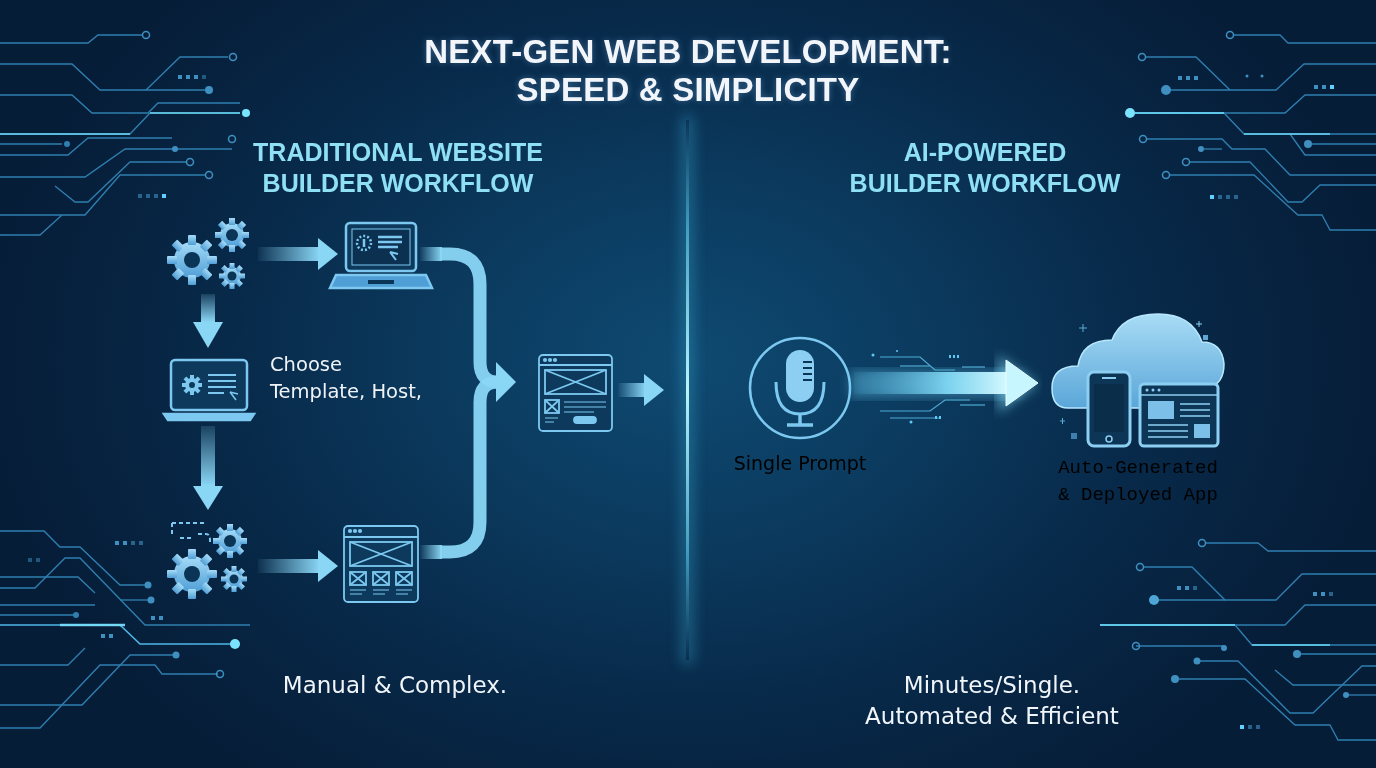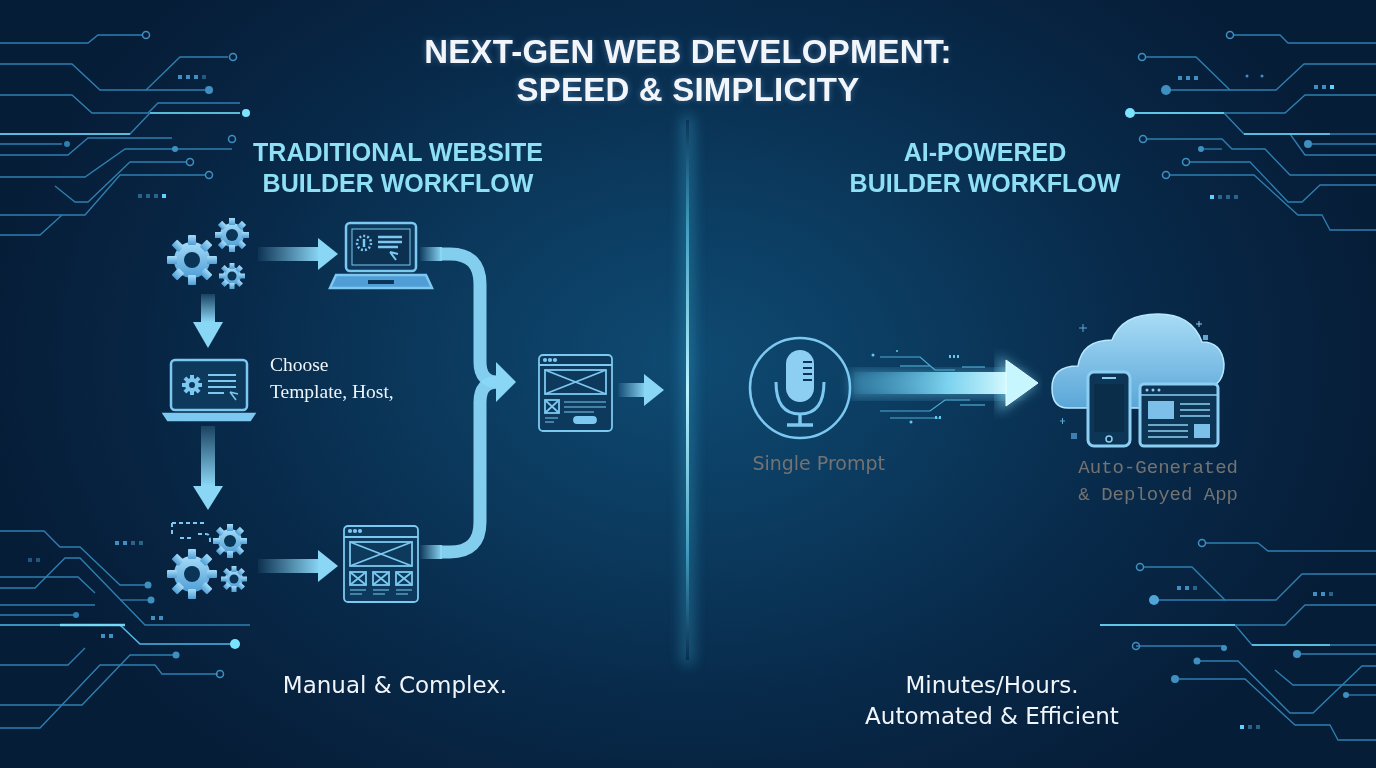--- a/index.html
+++ b/index.html
@@ -19,21 +19,21 @@
   .section-title {
     font-weight:bold; font-size:25px; line-height:31px; color:#8fe0f5;
     text-align:center; width:420px;
   }
   .body-text {
     font-family: "DejaVu Sans", sans-serif;
     font-size:19.5px; line-height:27px; color:#eef4f8;
   }
   .caption {
     font-family: "DejaVu Sans", sans-serif;
-    font-size:19px; line-height:27px; color:#737373; text-align:right;
+    font-size:19px; line-height:27px; color:#000000; text-align:center;
   }
   .footer-text {
     font-family: "DejaVu Sans", sans-serif;
     font-size:23px; line-height:31px; color:#f0f5fa; text-align:center; width:420px;
   }
   .divider {
     left:686px; top:120px; width:3px; height:540px;
     background: linear-gradient(to bottom, rgba(100,220,255,0) 0%, rgba(100,220,255,0.6) 20%, #b8f4ff 50%, rgba(100,220,255,0.6) 80%, rgba(100,220,255,0) 100%);
     box-shadow: 0 0 14px 4px rgba(70,200,240,0.35);
   }
@@ -416,21 +416,21 @@
     <rect x="200" y="362" width="16" height="13"></rect>
       <path d="M200 362 L216 375 M216 362 L200 375"></path>
     <rect x="223" y="362" width="16" height="13"></rect>
       <path d="M223 362 L239 375 M239 362 L223 375"></path>
     <rect x="246" y="362" width="16" height="13"></rect>
       <path d="M246 362 L262 375 M262 362 L246 375"></path>
     <path d="M200 380 H216 M200 384 H212 M223 380 H239 M223 384 H235 M246 380 H262 M246 384 H258" stroke-width="1.2"></path>
   </g>
 </svg>
 
-<div class="abs body-text" style="left:270px;top:351px;font-family:Liberation Serif, serif;">
+<div class="abs body-text" style="left:270px;top:351px;">
   <div>Choose</div>
   <div>Template, Host,</div>
 </div>
 
 <svg width="520" height="200" style="left:730px;top:300px;">
   <defs>
     <linearGradient id="glowArr" x1="0" x2="1" y1="0" y2="0">
       <stop offset="0" stop-color="#5fc8f0" stop-opacity="0.05"></stop>
       <stop offset="0.6" stop-color="#8ae4ff" stop-opacity="0.85"></stop>
       <stop offset="1" stop-color="#d8faff" stop-opacity="1"></stop>
@@ -505,15 +505,15 @@
 
 <div class="abs caption" style="left:1038px;top:455px;width:200px;font-family:Liberation Mono, monospace;">
   <div>Auto-Generated</div>
   <div>&amp; Deployed App</div>
 </div>
 
 <div class="abs footer-text" style="left:185px;top:670px;">
   <div>Manual &amp; Complex.</div>
 </div>
 <div class="abs footer-text" style="left:782px;top:670px;">
-  <div>Minutes/Hours.</div>
+  <div>Minutes/Single.</div>
   <div>Automated &amp; Efficient</div>
 </div>
 
 </body></html>

